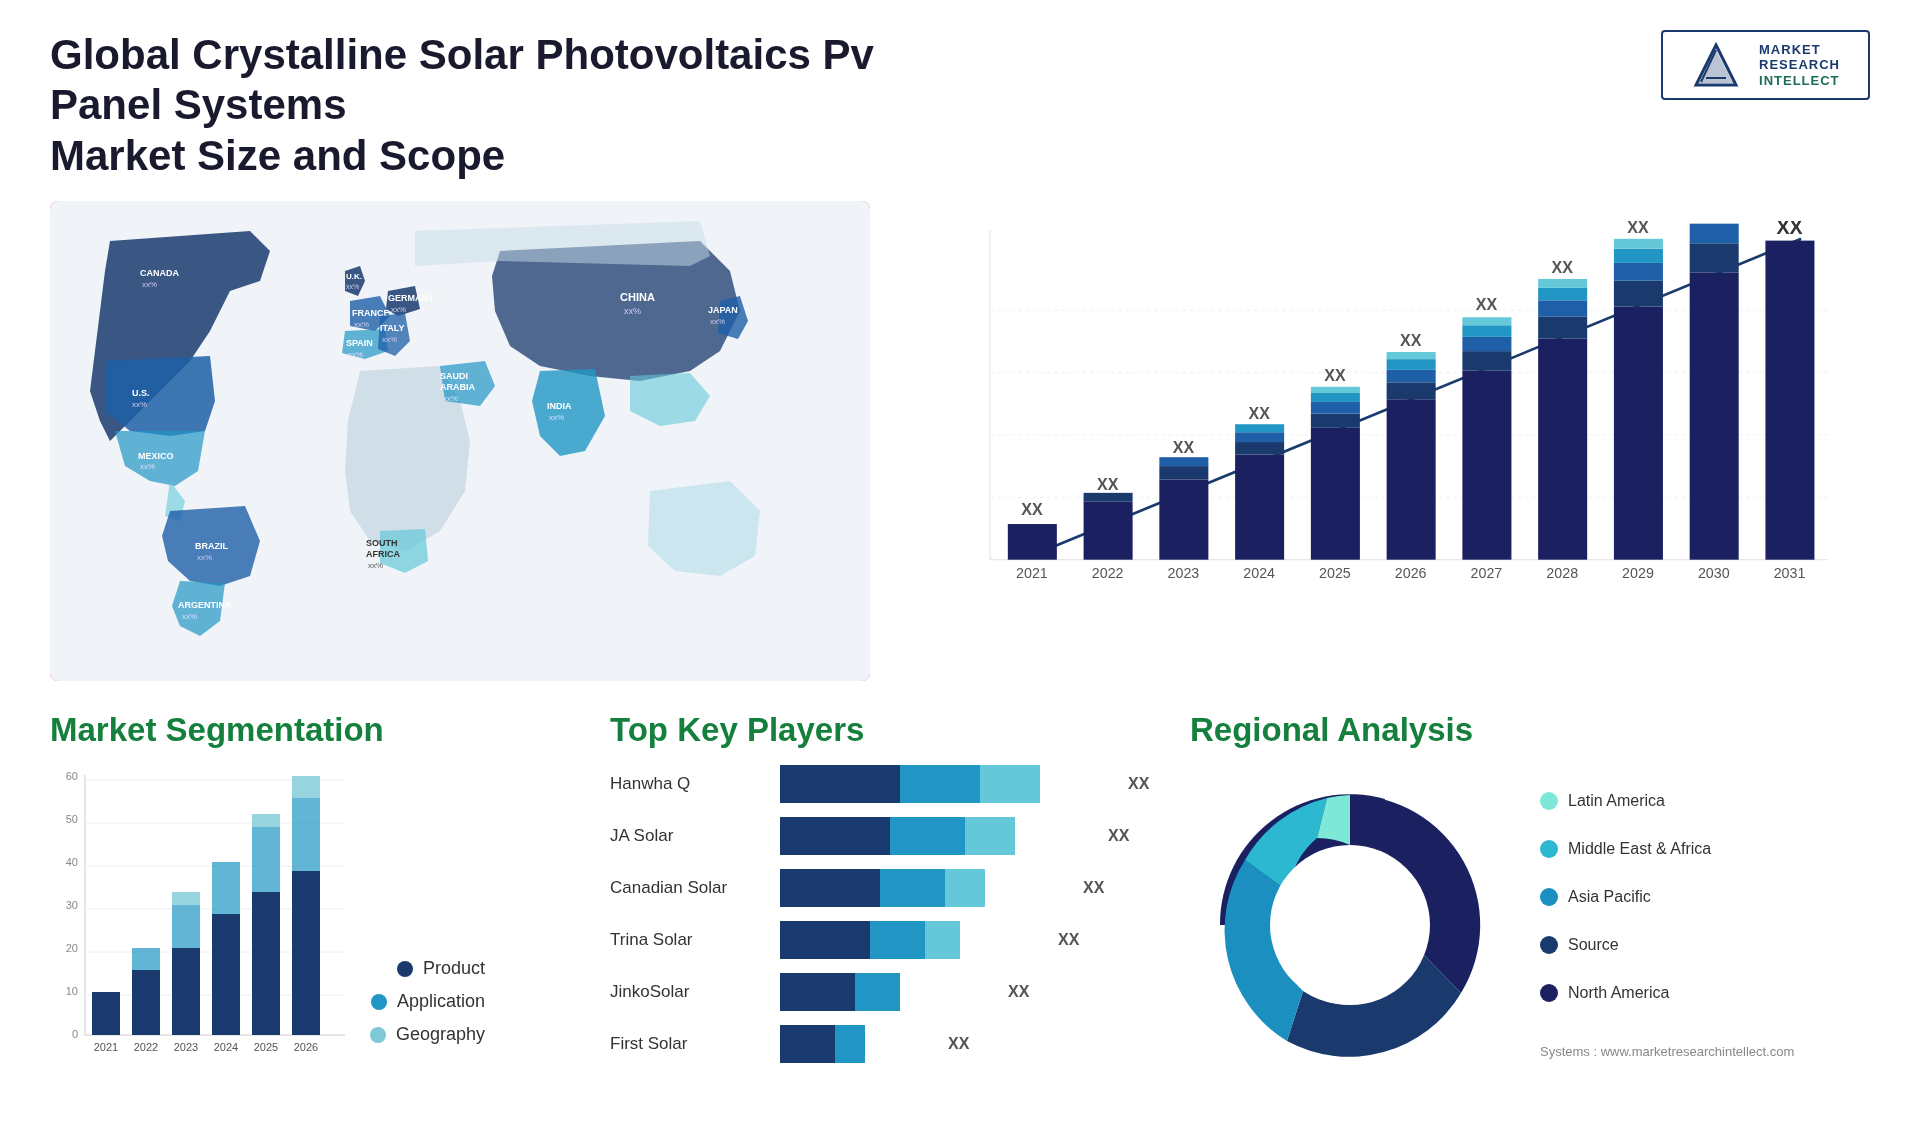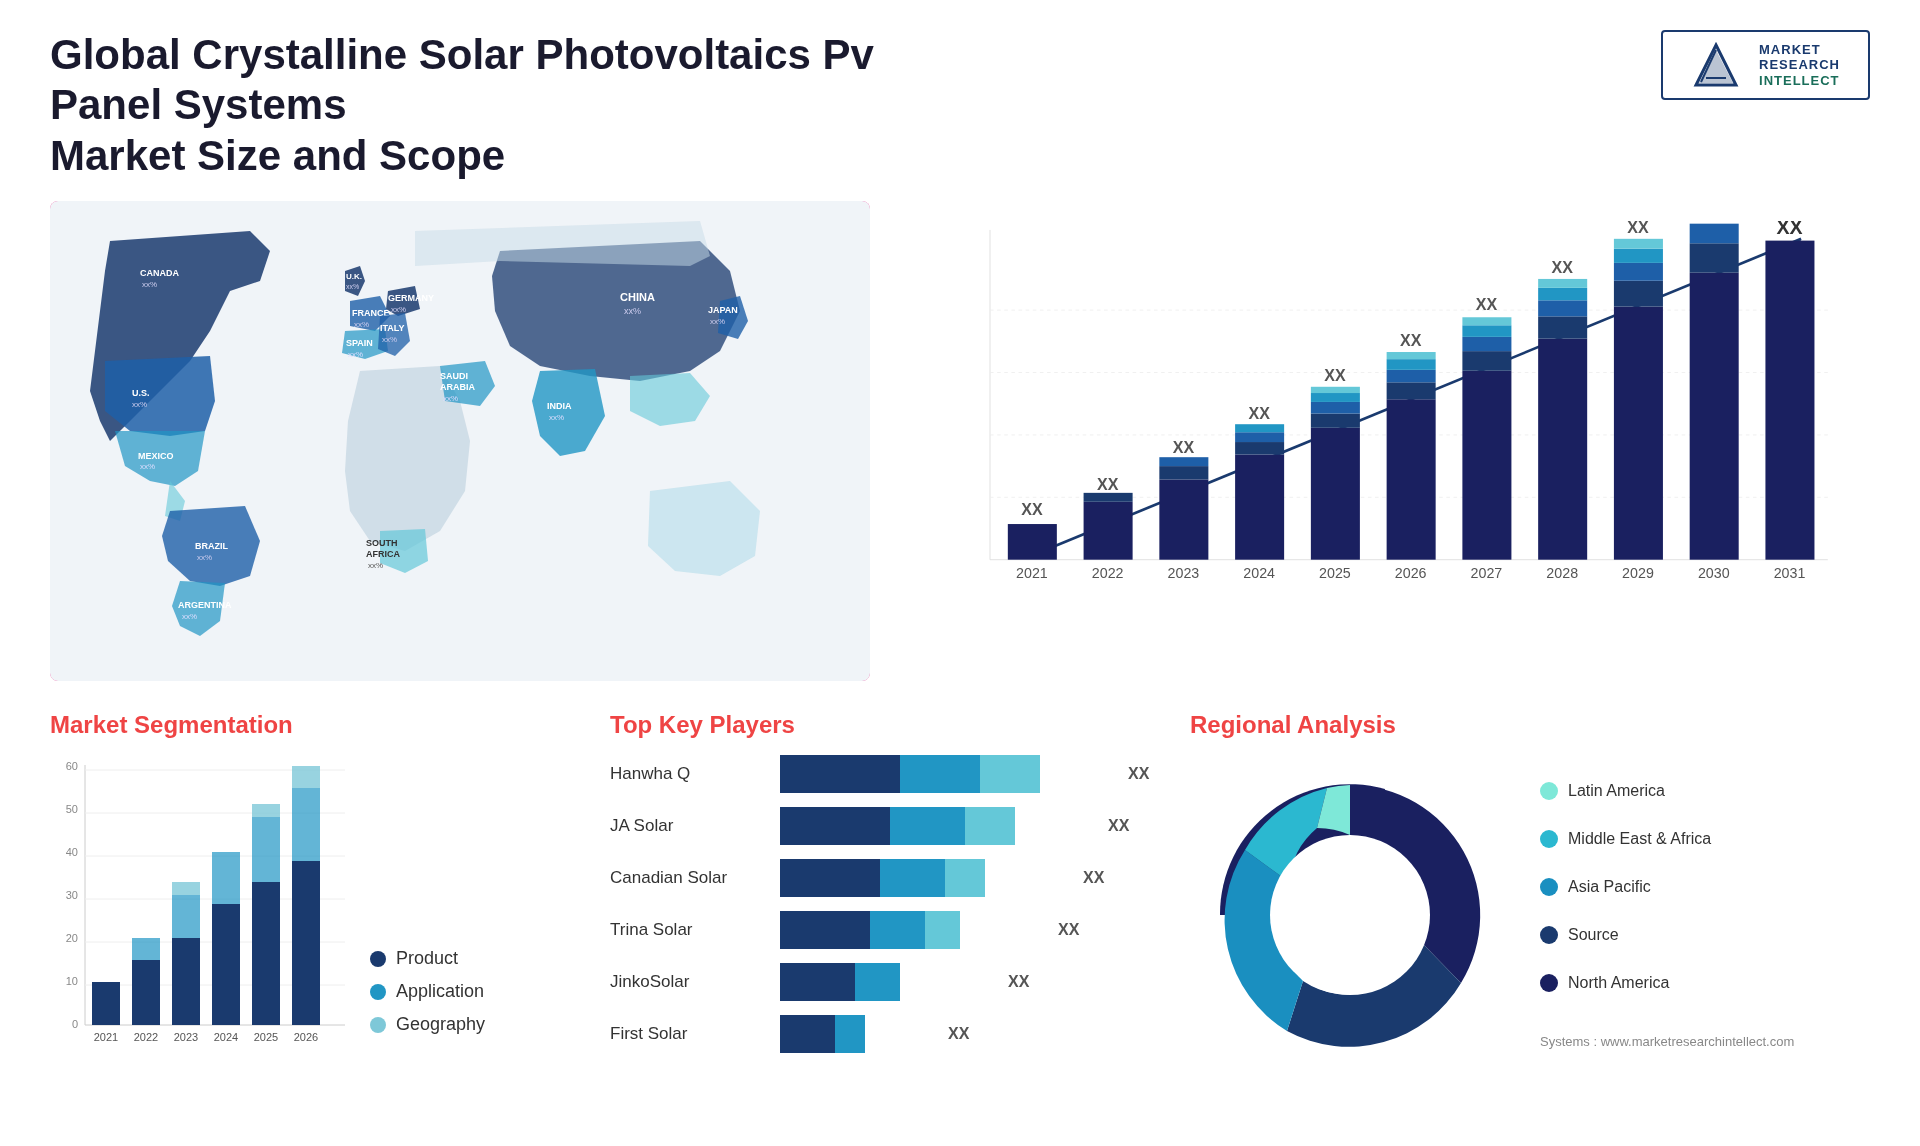--- a/index.html
+++ b/index.html
@@ -89,23 +89,23 @@
       display: flex;
       gap: 20px;
       height: 420px;
     }
 
     
     .segmentation-section {
       flex: 0 0 540px;
     }
     .section-title {
-      font-size: 24px;
+      font-size: 33px;
       font-weight: 700;
-      color: #ef4444;
+      color: #15803d;
       margin-bottom: 16px;
     }
     .seg-content {
       display: flex;
       gap: 20px;
       align-items: flex-end;
     }
     .seg-chart {
       position: relative;
       width: 300px;
@@ -116,20 +116,21 @@
       flex-direction: column;
       gap: 12px;
       padding-bottom: 40px;
     }
     .legend-item {
       display: flex;
       align-items: center;
       gap: 10px;
       font-size: 18px;
       color: #333;
+      justify-content: flex-end;
     }
     .legend-dot {
       width: 16px;
       height: 16px;
       border-radius: 50%;
       flex-shrink: 0;
     }
 
     
     .players-section {

